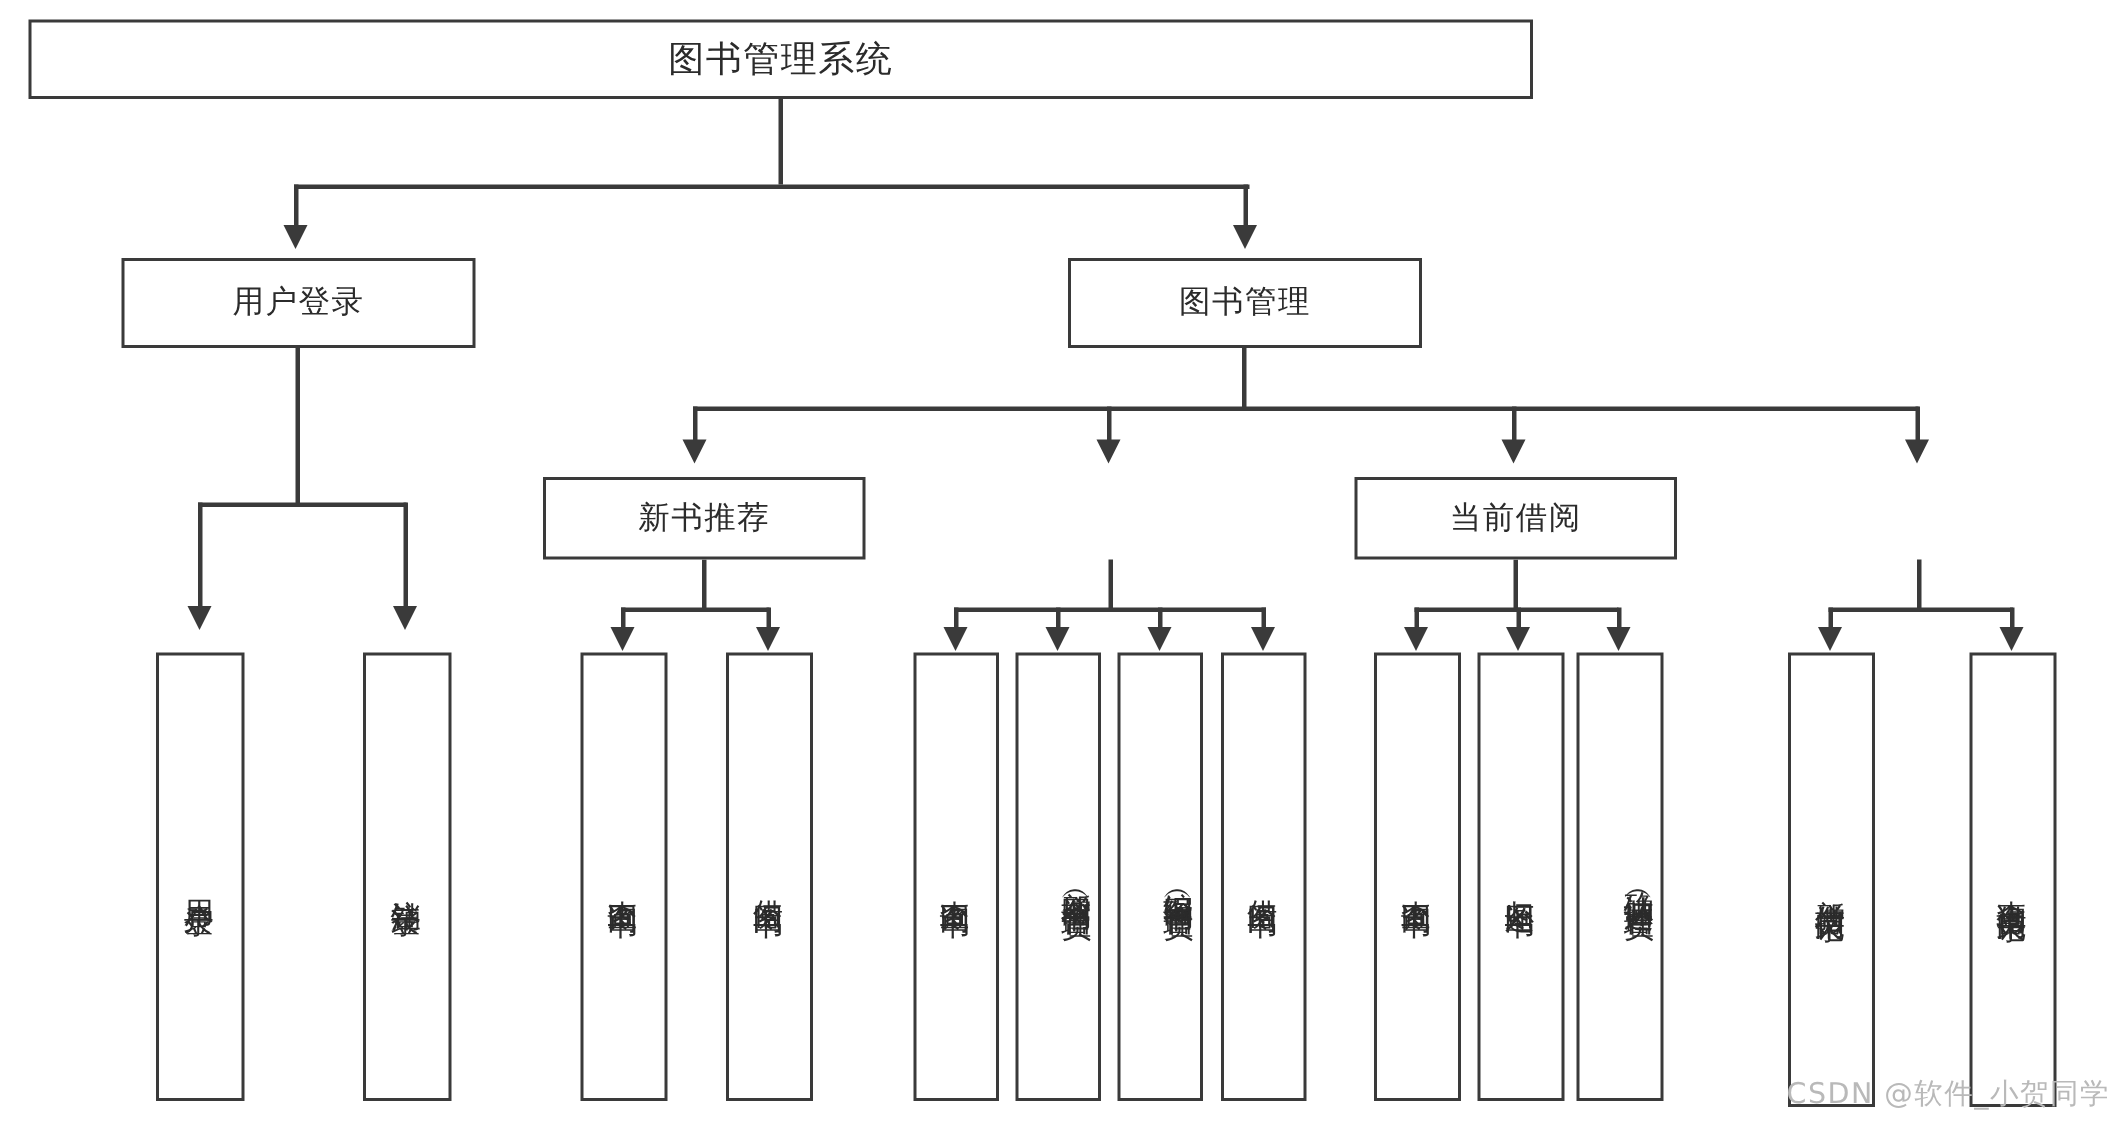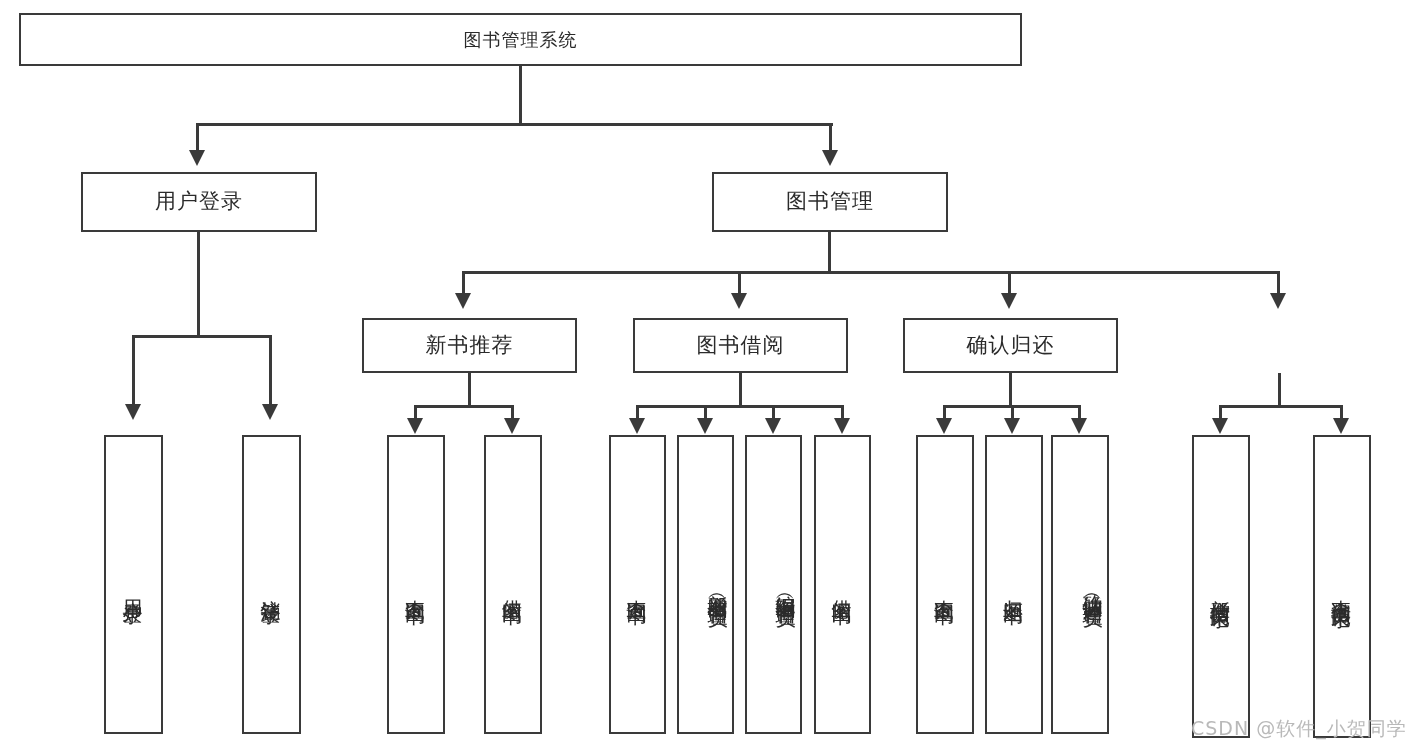--- a/index.html
+++ b/index.html
@@ -28,21 +28,21 @@
     align-items: center;
     justify-content: center;
     color: #2b2b2b;
     z-index: 3;
   }
   .node.horiz {
     font-size: 21px;
     letter-spacing: 1px;
     line-height: 1.2;
   }
-  .node.root { font-size: 18px; }
+  .node.root { font-size: 24px; }
   
   .node.vert {
     writing-mode: vertical-rl;
     text-orientation: upright;
     font-size: 20px;
     letter-spacing: 2px;
     align-items: flex-start;
     justify-content: center;
     padding-top: 6px;
     white-space: nowrap;
@@ -126,25 +126,22 @@
   <div class="ln v" style="left:738px; top:271px; width:3px; height:25px;"></div>
   <div class="arrow" style="left:731px; top:293px;"></div>
   <div class="ln v" style="left:1008px; top:271px; width:3px; height:25px;"></div>
   <div class="arrow" style="left:1001px; top:293px;"></div>
   <div class="ln v" style="left:1277px; top:271px; width:3px; height:25px;"></div>
   <div class="arrow" style="left:1270px; top:293px;"></div>
 
   <div class="node horiz" style="left:362px; top:318px; width:215px; height:55px;font-family:Liberation Serif, serif;">
     <span>新书推荐</span>
   </div>
-  <div class="node horiz" style="left:633px; top:318px; width:215px; height:55px;">
-    <span>图书借阅</span>
-  </div>
   <div class="node horiz" style="left:903px; top:318px; width:215px; height:55px;">
-    <span>确认归还</span>
+    <span>当前借阅</span>
   </div>
 
   <div class="ln v" style="left:468px; top:373px; width:3px; height:34px;"></div>
   <div class="ln h" style="left:414px; top:405px; width:99px; height:3px;"></div>
   <div class="ln v" style="left:414px; top:405px; width:3px; height:18px;"></div>
   <div class="arrow" style="left:407px; top:418px;"></div>
   <div class="ln v" style="left:511px; top:405px; width:3px; height:18px;"></div>
   <div class="arrow" style="left:504px; top:418px;"></div>
 
   <div class="node vert mid-align" style="left:387px; top:435px; width:58px; height:299px;">

